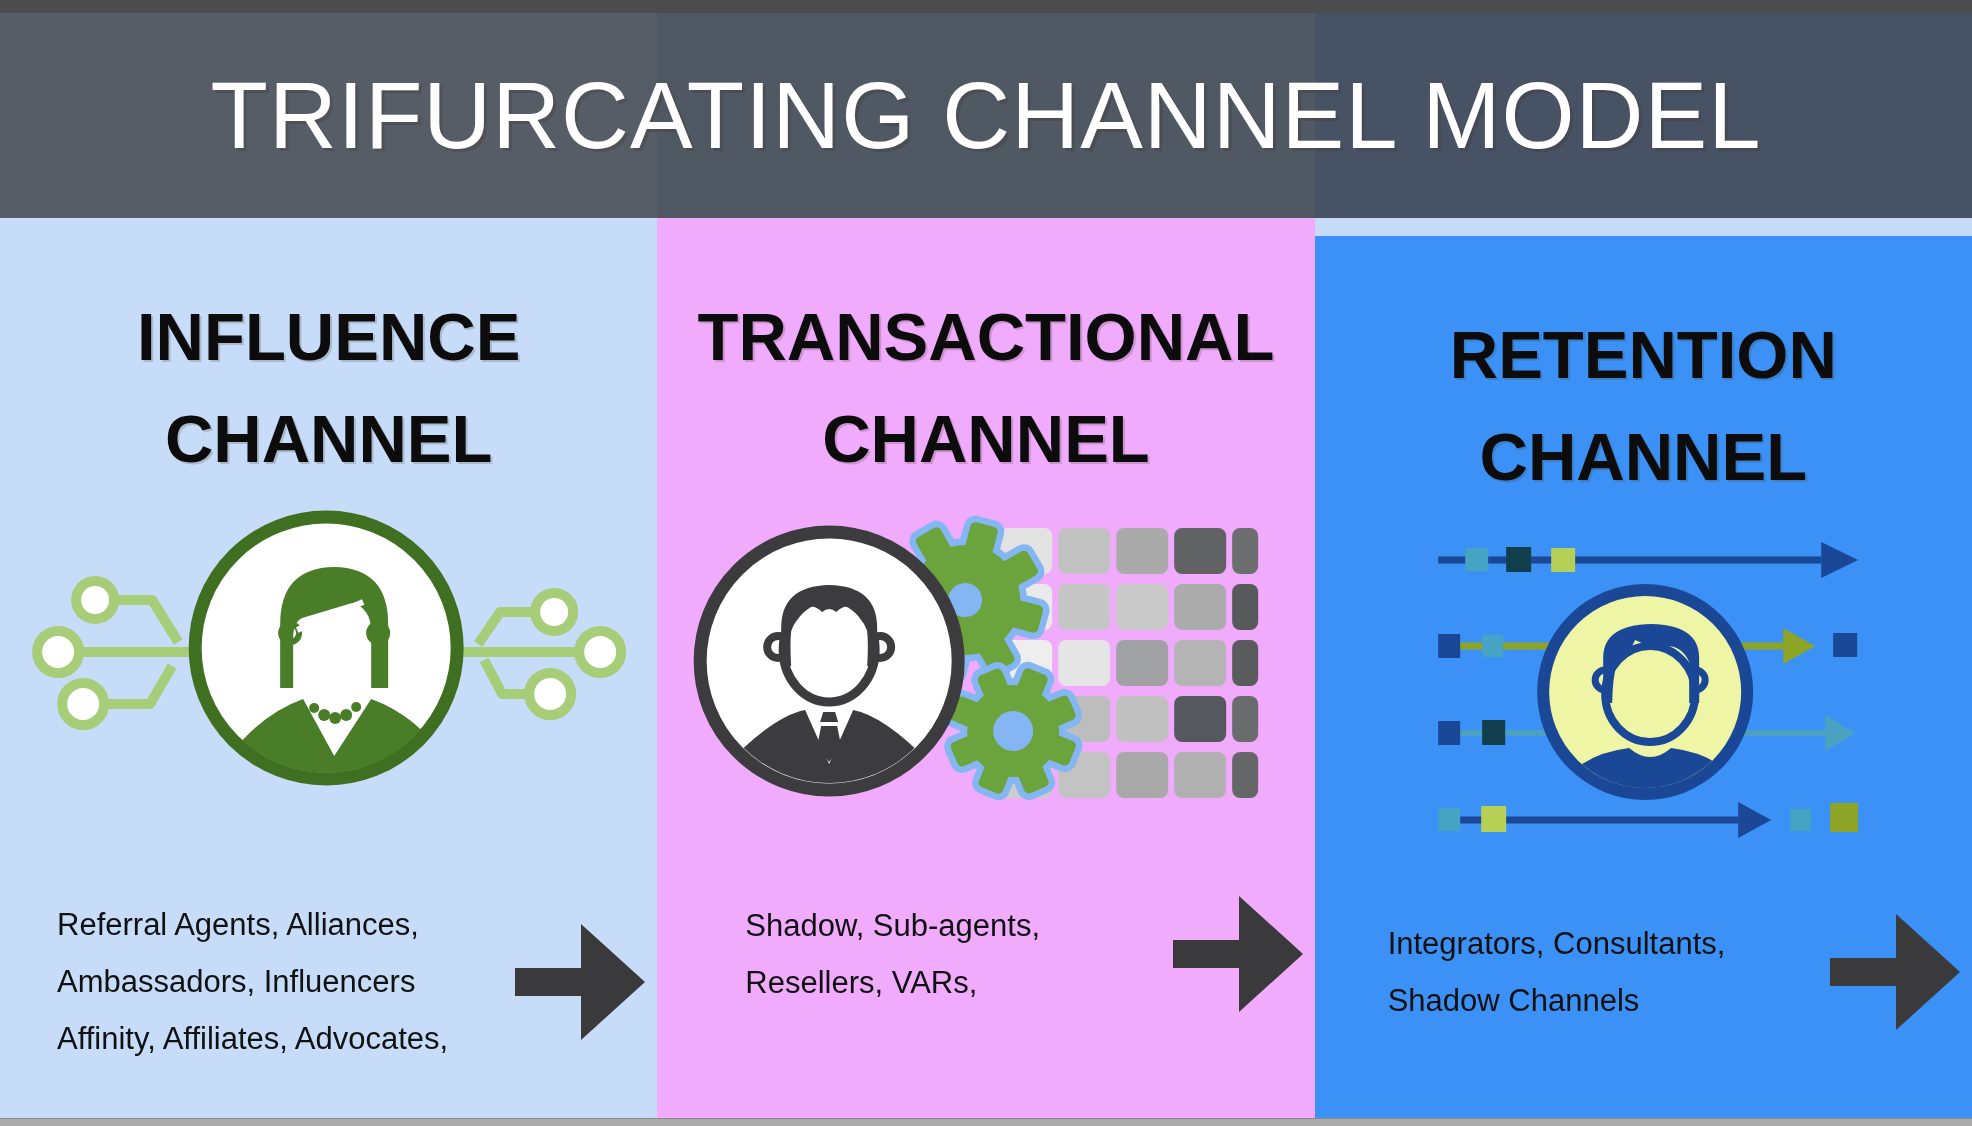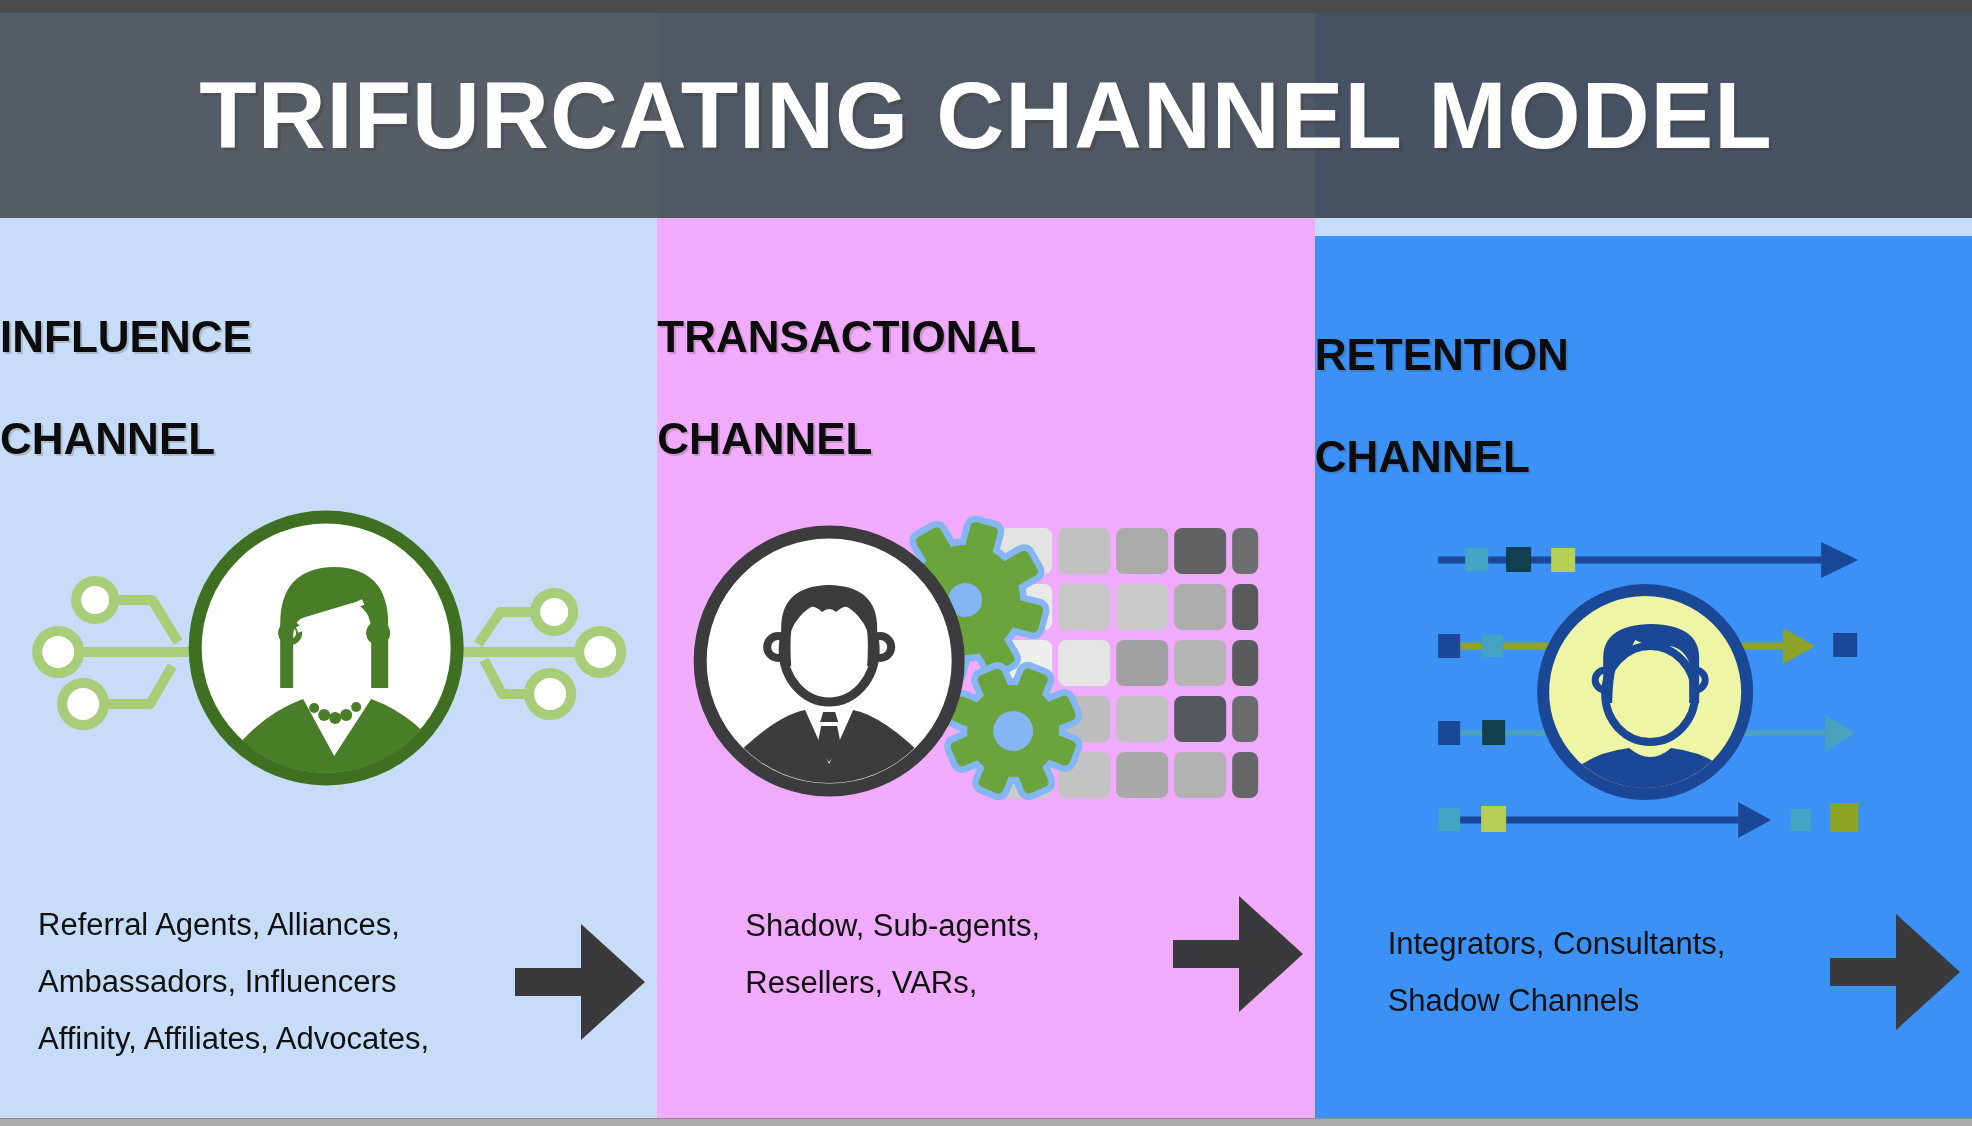--- a/index.html
+++ b/index.html
@@ -9,40 +9,40 @@
   }
   .top-strip{position:absolute;top:0;left:0;right:0;height:13px;background:#4b4c4e;}
   .header{position:absolute;top:13px;left:0;right:0;height:205px;display:flex;}
   .hseg{flex:1;}
   .hseg1{background:#565d66;}
   .hseg2{background:#4f5863;}
   .hseg3{background:#475365;}
   .main-title{
     position:absolute;top:13px;left:0;right:0;height:205px;margin:0;
     display:flex;align-items:center;justify-content:center;
-    color:#ffffff;font-size:94px;font-weight:bold;letter-spacing:1px;
+    color:#ffffff;font-size:94px;font-weight:normal;letter-spacing:1px;
     text-shadow:3px 3px 0 rgba(60,50,38,0.28);
   }
   .columns{position:absolute;top:218px;left:0;right:0;height:901px;display:flex;}
   .column{flex:1;position:relative;overflow:hidden;}
   .col-influence{background:#c6dcf8;}
   .col-transactional{background:#f0abfc;}
   .col-retention{background:#3b91f5;margin-top:18px;}
   .col-title{
-    margin:0;padding-top:68px;
-    font-size:44px;line-height:102px;font-weight:bold;color:#0c0c0c;
+    margin:0;padding-top:68px;text-align:center;
+    font-size:67px;line-height:102px;font-weight:bold;color:#0c0c0c;
     text-shadow:2px 2px 0 rgba(60,52,30,0.2);
   }
   .icon{position:absolute;top:262px;left:0;width:100%;height:420px;display:block;}
   .bottom-block{
     position:absolute;top:678px;left:0;right:0;
     display:flex;align-items:center;
   }
   .desc{flex:1;font-size:31px;line-height:57px;color:#111111;white-space:nowrap;}
-  .col-influence .desc{padding-left:38px;}
+  .col-influence .desc{padding-left:57px;}
   .col-transactional .desc{padding-left:88px;}
   .col-retention .desc{padding-left:73px;}
   .arrow{width:130px;height:116px;flex:0 0 auto;margin-right:12px;}
   .bottom-strip{
     position:absolute;left:0;right:0;bottom:0;height:7px;
     background:#ababab;border-top:1px solid #8a8a8a;box-sizing:content-box;
   }
 </style>
 </head>
 <body>

